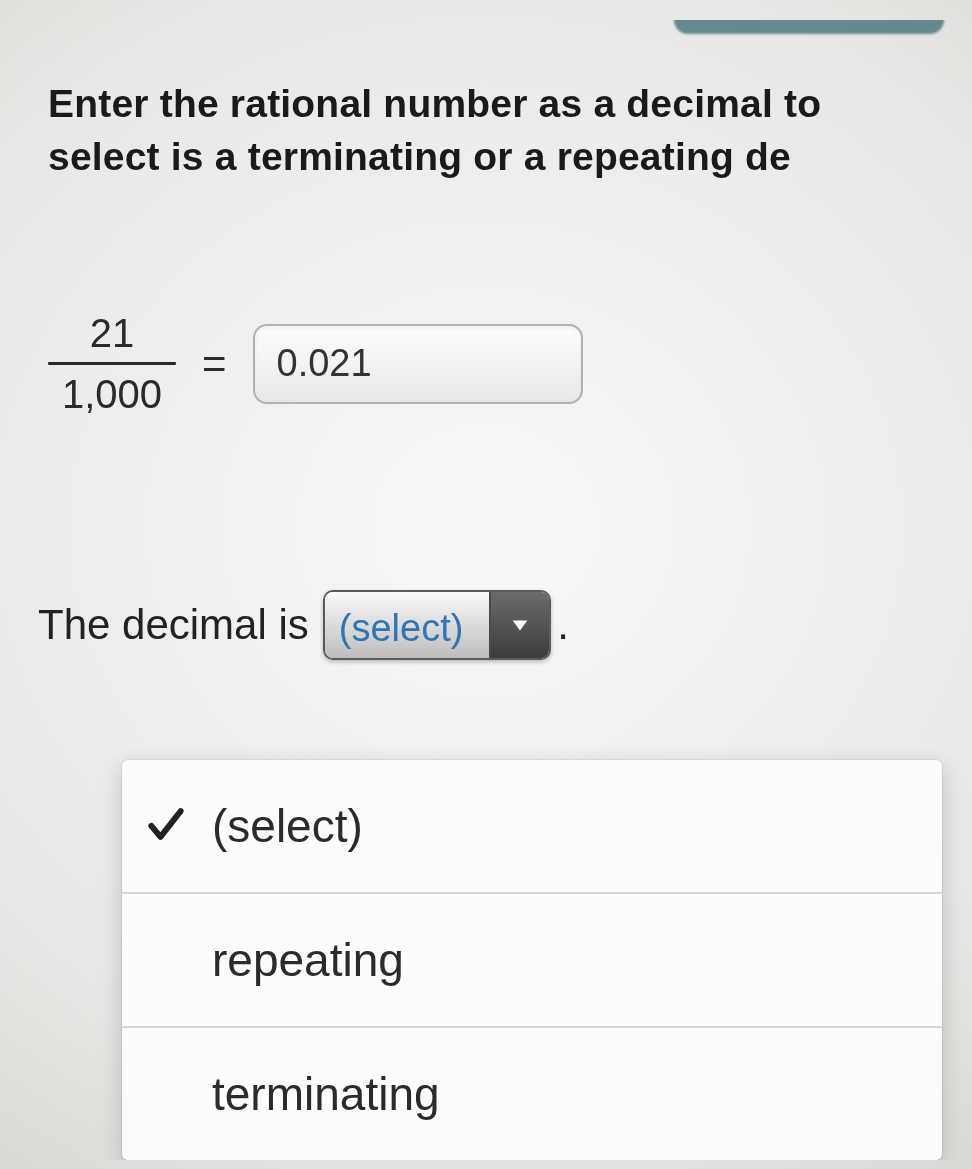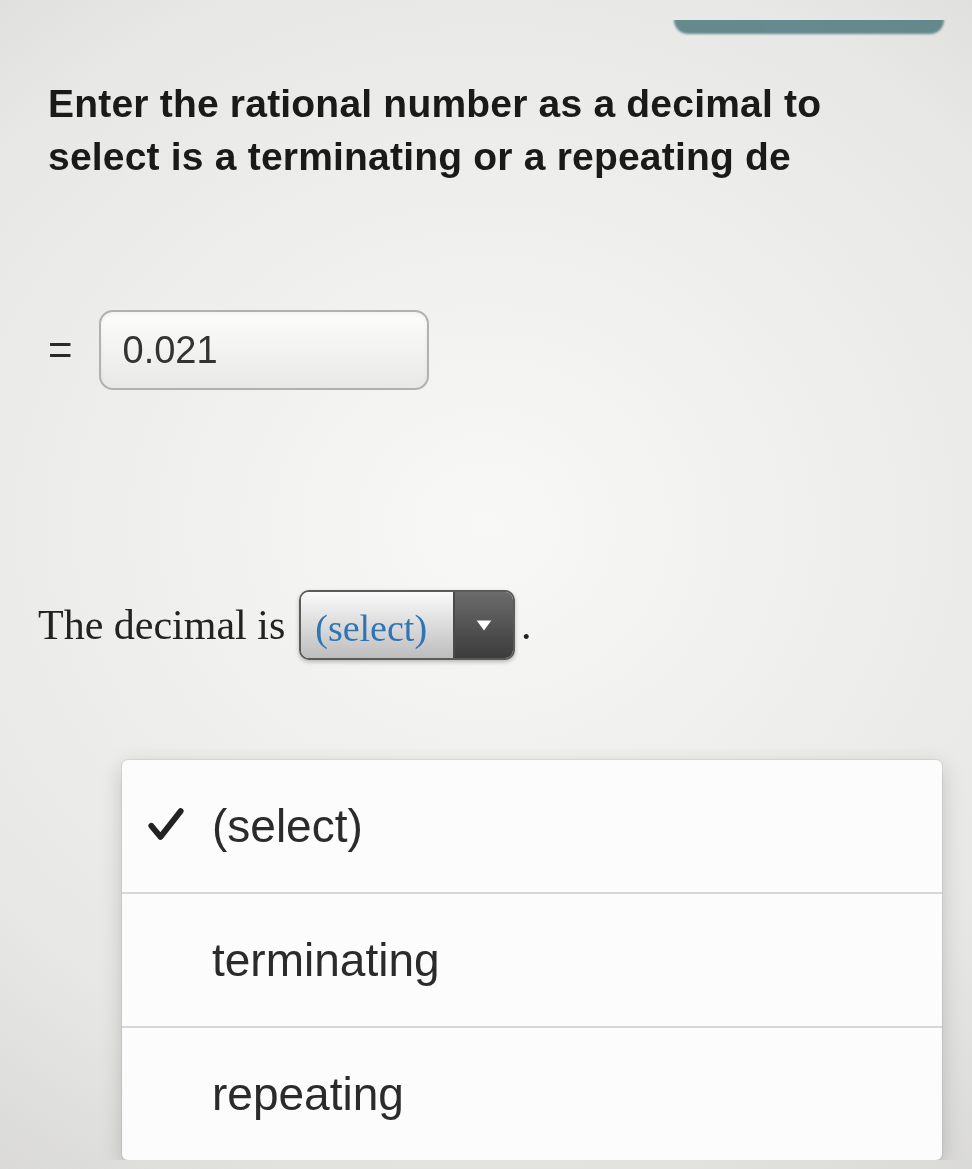--- a/index.html
+++ b/index.html
@@ -84,21 +84,20 @@
     box-shadow: inset 0 2px 4px rgba(0,0,0,0.05);
   }
   .select-line {
     position: absolute;
     left: 24px;
     top: 570px;
     display: flex;
     align-items: center;
     font-size: 42px;
     color: #222;
-    font-family: Liberation Serif, serif;
   }
   .selbox {
     margin-left: 14px;
     display: inline-flex;
     align-items: stretch;
     border: 2px solid #5b5b5b;
     border-radius: 10px;
     overflow: hidden;
     height: 66px;
     box-shadow: 0 2px 4px rgba(0,0,0,0.25);
@@ -165,20 +164,25 @@
 </style>
 </head>
 <body>
 
 <div class="card">
 
   <div class="prompt"><span>Enter the rational number as a decimal to</span>
 <span>select is a terminating or a repeating de</span></div>
 
   <div class="frac-row">
+    <div class="fraction">
+      <span>21</span>
+      <span class="bar"></span>
+      <span>1,000</span>
+    </div>
     <span class="equals">=</span>
     <input class="answer-box" type="text" value="0.021" style="">
   </div>
 
   <div class="select-line">
     <span>The decimal is</span>
     <span class="selbox">
       <span class="seltext">(select)</span>
       <span class="selbtn">
         <svg width="22" height="22" viewBox="0 0 24 24">
@@ -190,20 +194,20 @@
   </div>
 
   <div class="dropdown">
     <div class="dd-item selected">
       <svg class="check" width="44" height="44" viewBox="0 0 24 24">
         <polyline points="4,13 9,19 20,5" fill="none" stroke="#222" stroke-width="3.2" stroke-linecap="round" stroke-linejoin="round"></polyline>
       </svg>
       <span>(select)</span>
     </div>
     <div class="dd-item">
+      <span>repeating</span>
+    </div>
+    <div class="dd-item">
       <span>terminating</span>
     </div>
-    <div class="dd-item">
-      <span>repeating</span>
-    </div>
   </div>
 
 </div>
 
 </body></html>

